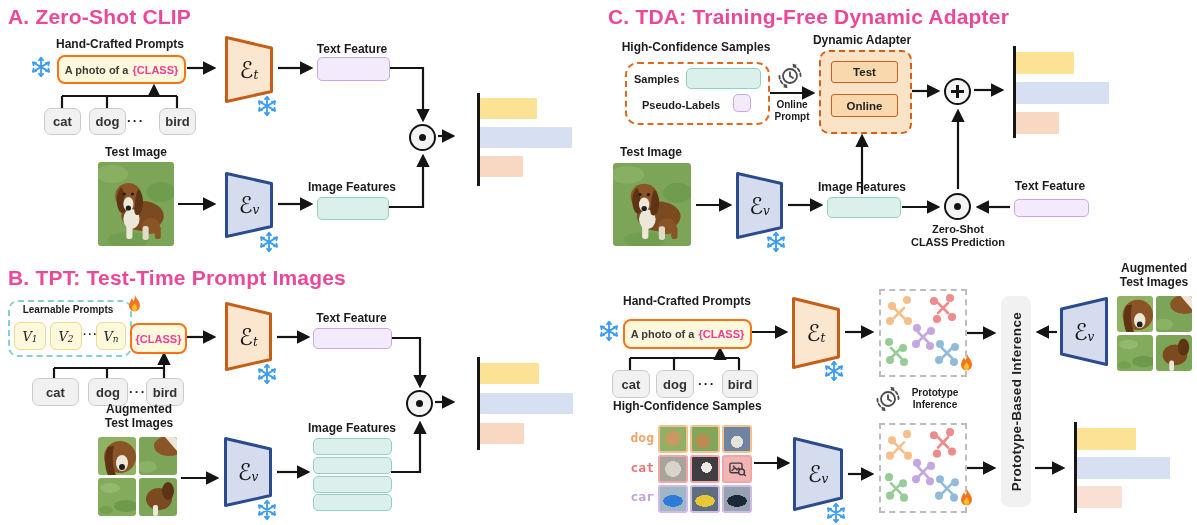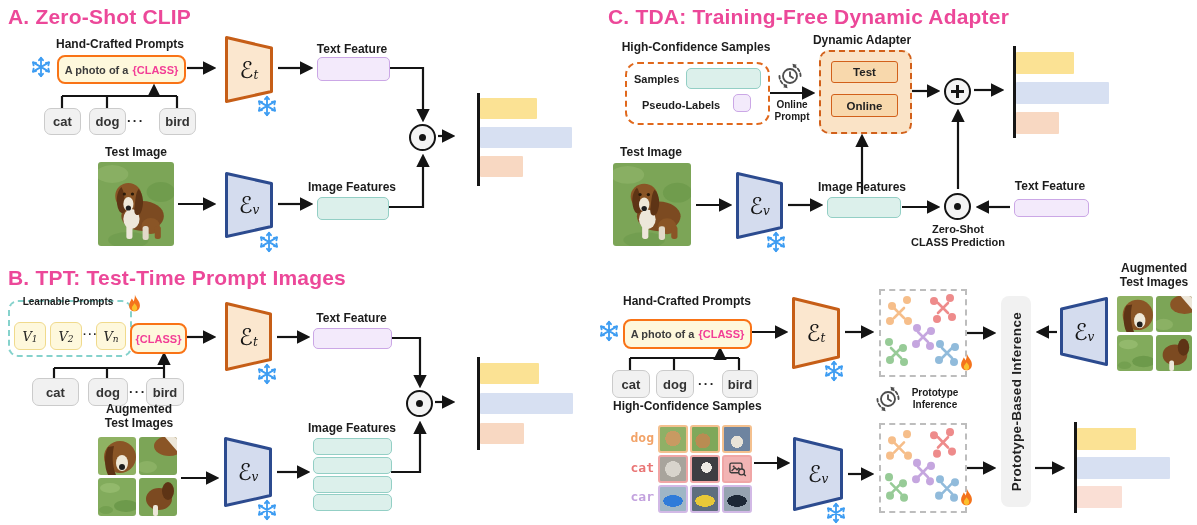--- a/index.html
+++ b/index.html
@@ -206,21 +206,21 @@
     </div>
   <div class="axis" style="left:477px;top:93px;height:93px"></div>
   <div class="bars" style="left:480px;top:98px">
       <div class="bar" style="height: 21px; margin-bottom: 8px; width: 57px; background: rgb(251, 226, 148);"></div>
       <div class="bar" style="height: 21px; margin-bottom: 8px; width: 92px; background: rgb(215, 224, 242);"></div>
       <div class="bar" style="height: 21px; margin-bottom: 8px; width: 43px; background: rgb(248, 216, 194);"></div>
     </div>
 
   <div class="title" style="left:8px;top:266px">B. TPT: Test-Time Prompt Images</div>
   <div class="dashteal" style="left:8px;top:300px;width:120px;height:53px"></div>
-  <div class="lbl2" style="left:10px;top:296px;width:116px">Learnable Prompts</div>
+  <div class="lbl2" style="left:10px;top:304px;width:116px">Learnable Prompts</div>
   <div class="vtok" style="left:14px;top:322px;width:30px;height:26px">
       <span>V</span>
       <sub>1</sub>
     </div>
   <div class="vtok" style="left:50px;top:322px;width:30px;height:26px">
       <span>V</span>
       <sub>2</sub>
     </div>
   <div class="dots" style="left:83px;top:328px;font-size:11px">···</div>
   <div class="vtok" style="left:96px;top:322px;width:28px;height:26px">

